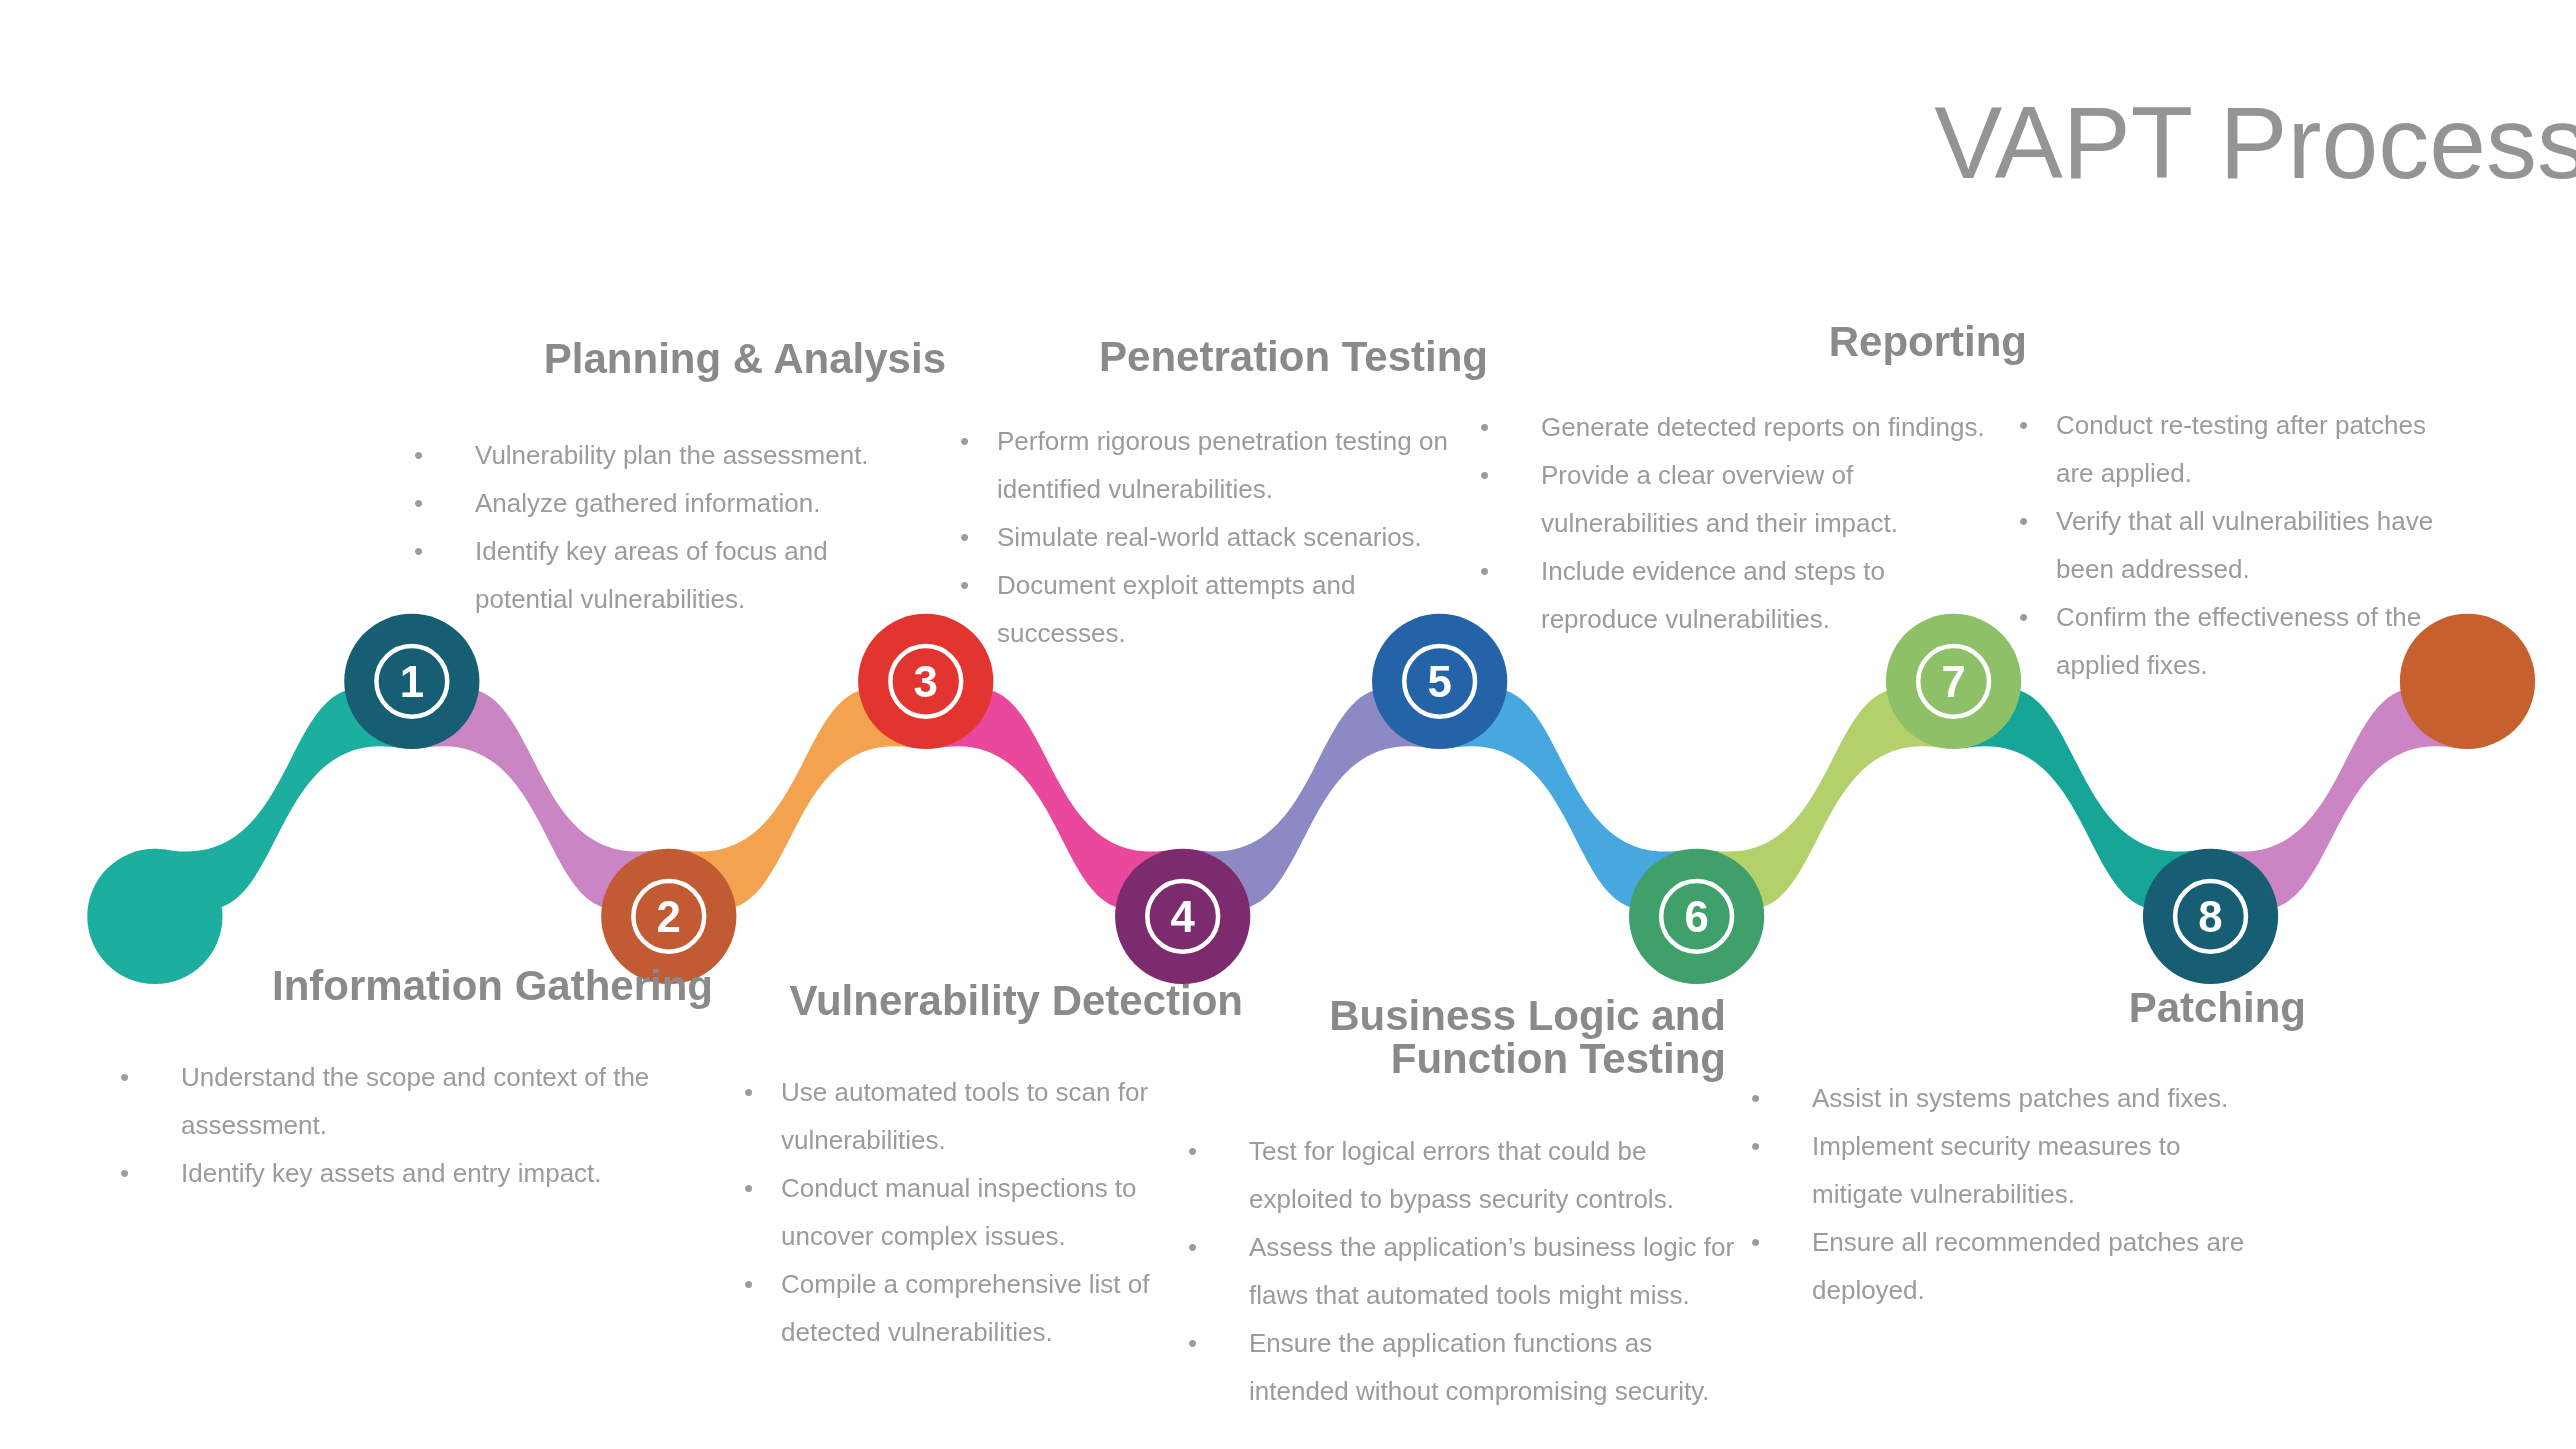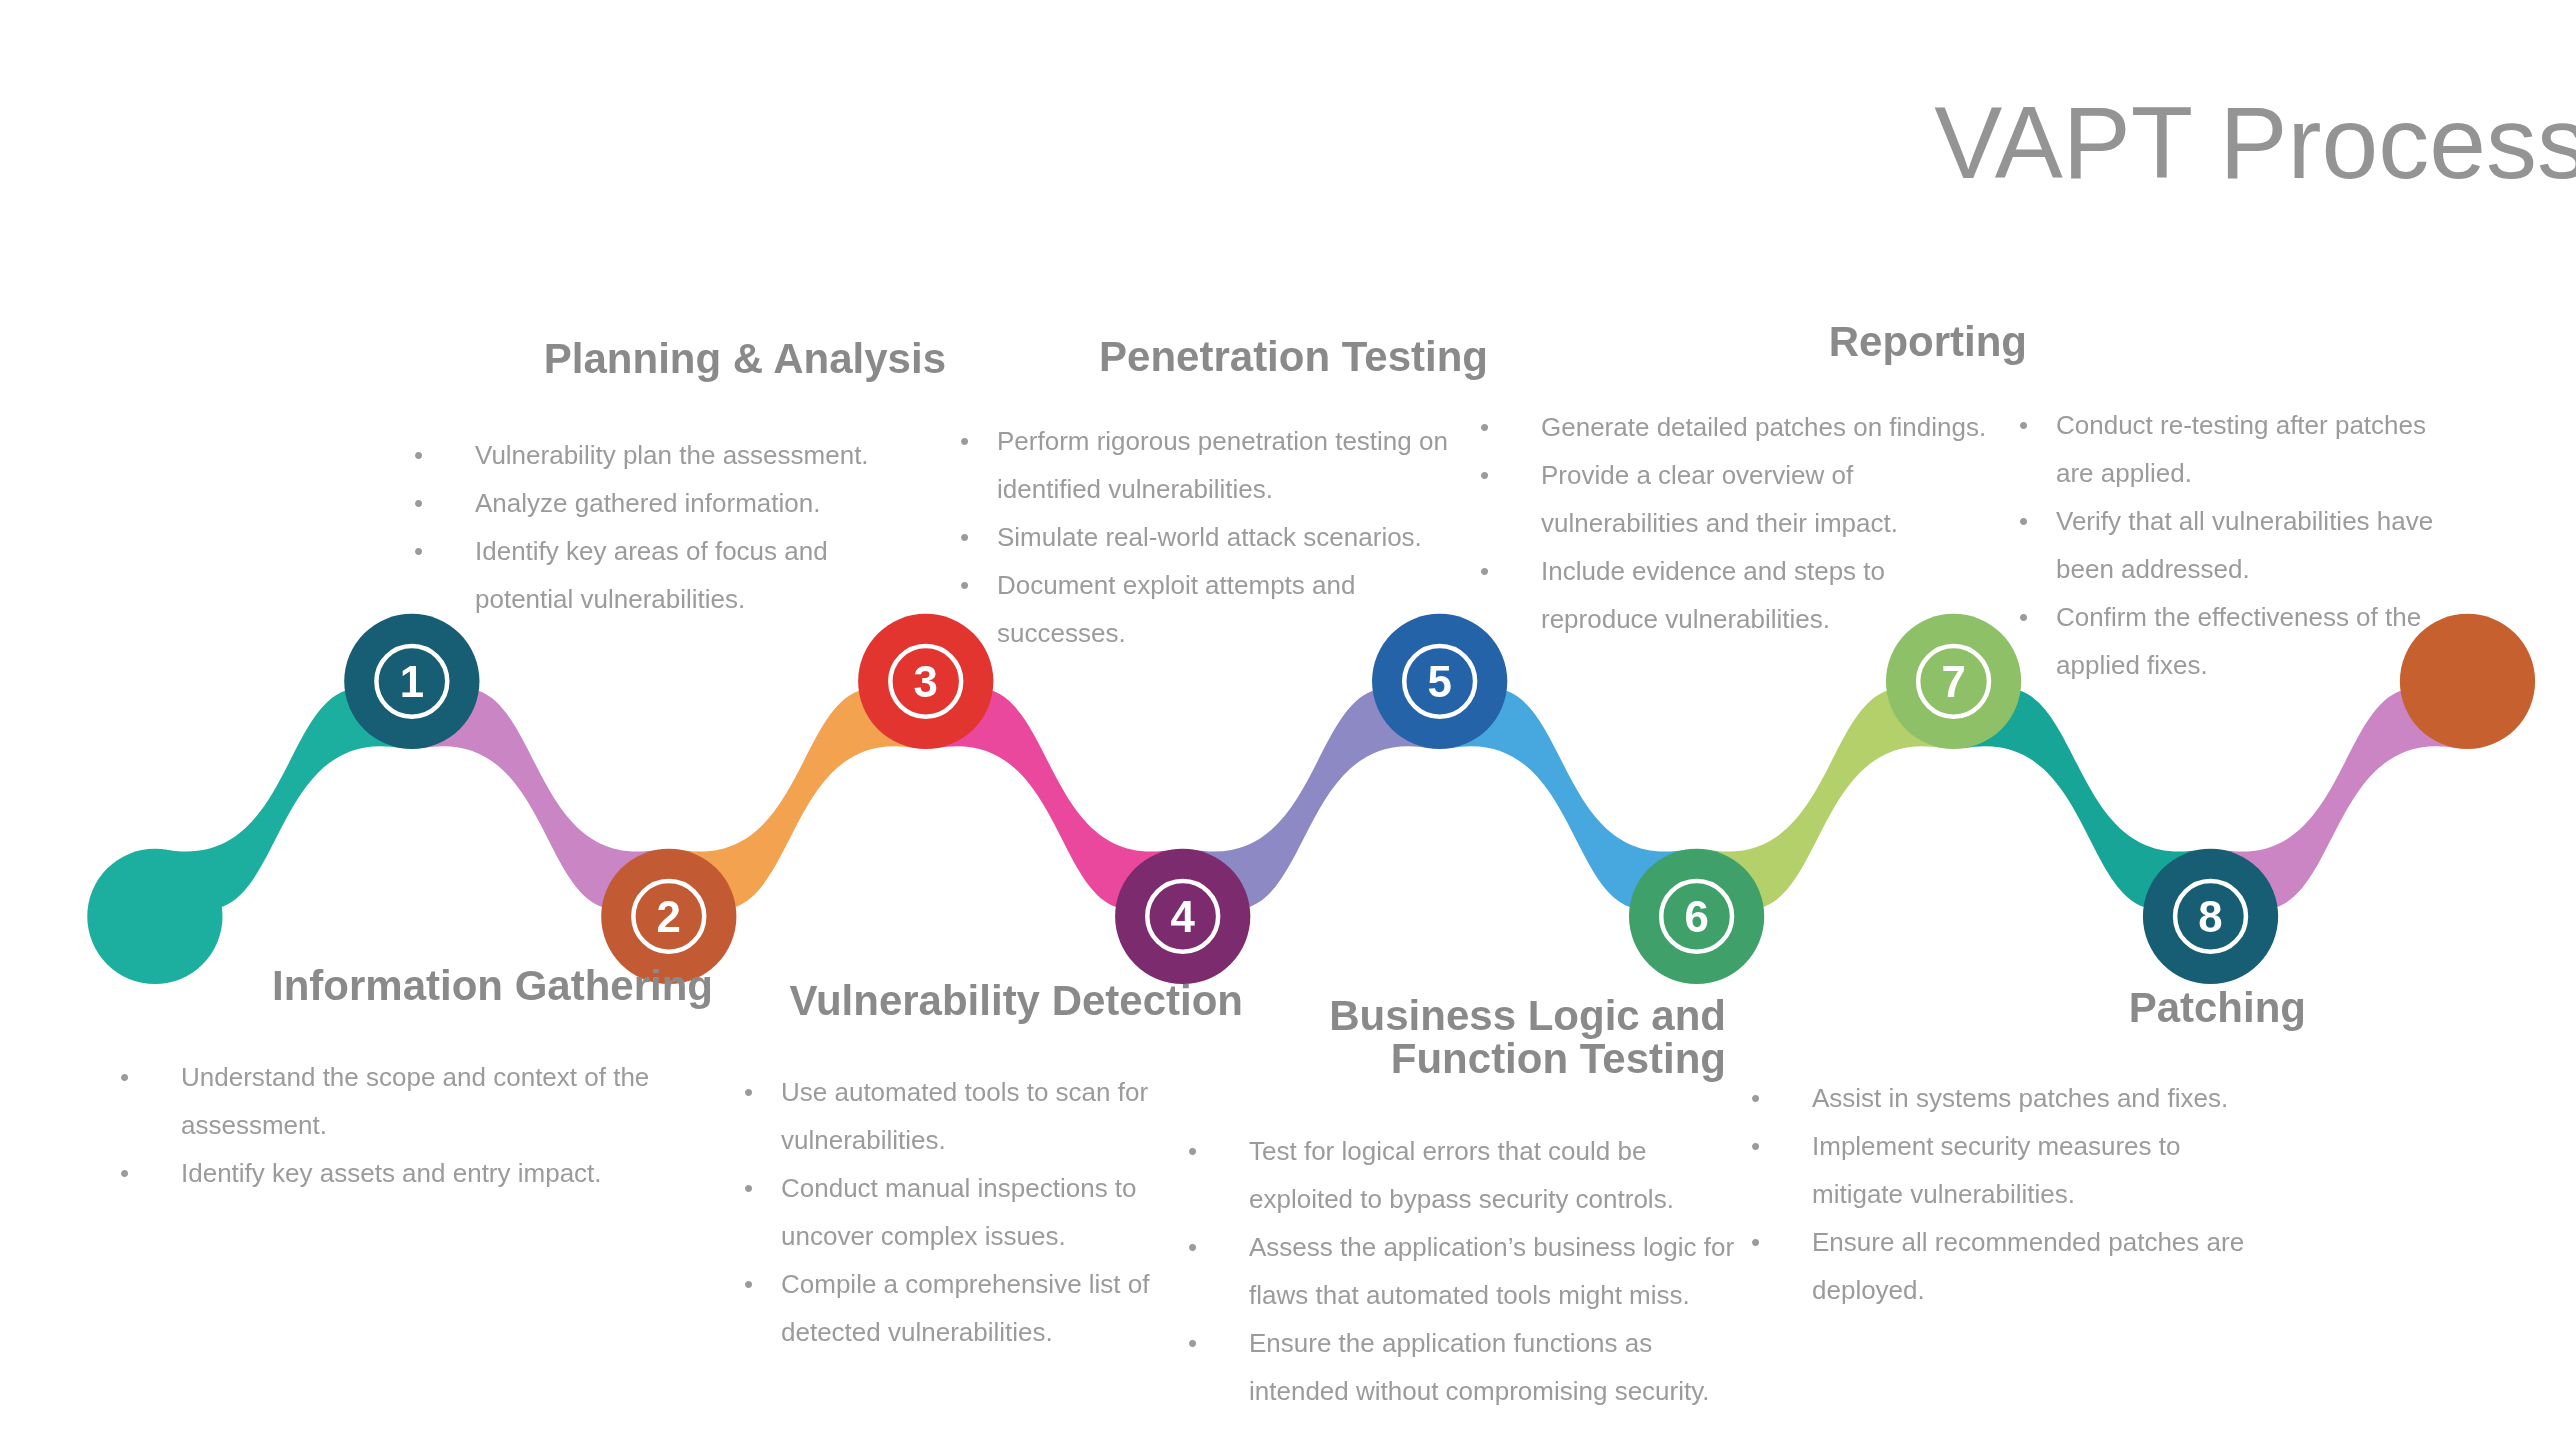--- a/index.html
+++ b/index.html
@@ -168,21 +168,21 @@
 
   <div class="step-title t-s5">Business Logic and Function Testing</div>
   <ul class="step-list wide l-s5">
     <li>Test for logical errors that could be exploited to bypass security controls.</li>
     <li>Assess the application’s business logic for flaws that automated tools might miss.</li>
     <li>Ensure the application functions as intended without compromising security.</li>
   </ul>
 
   <div class="step-title t-s6">Reporting</div>
   <ul class="step-list wide l-s6">
-    <li>Generate detailed patches on findings.</li>
+    <li>Generate detected reports on findings.</li>
     <li>Provide a clear overview of vulnerabilities and their impact.</li>
     <li>Include evidence and steps to reproduce vulnerabilities.</li>
   </ul>
 
   <div class="step-title t-s7">Patching</div>
   <ul class="step-list wide l-s7">
     <li>Assist in systems patches and fixes.</li>
     <li>Implement security measures to mitigate vulnerabilities.</li>
     <li>Ensure all recommended patches are deployed.</li>
   </ul>

